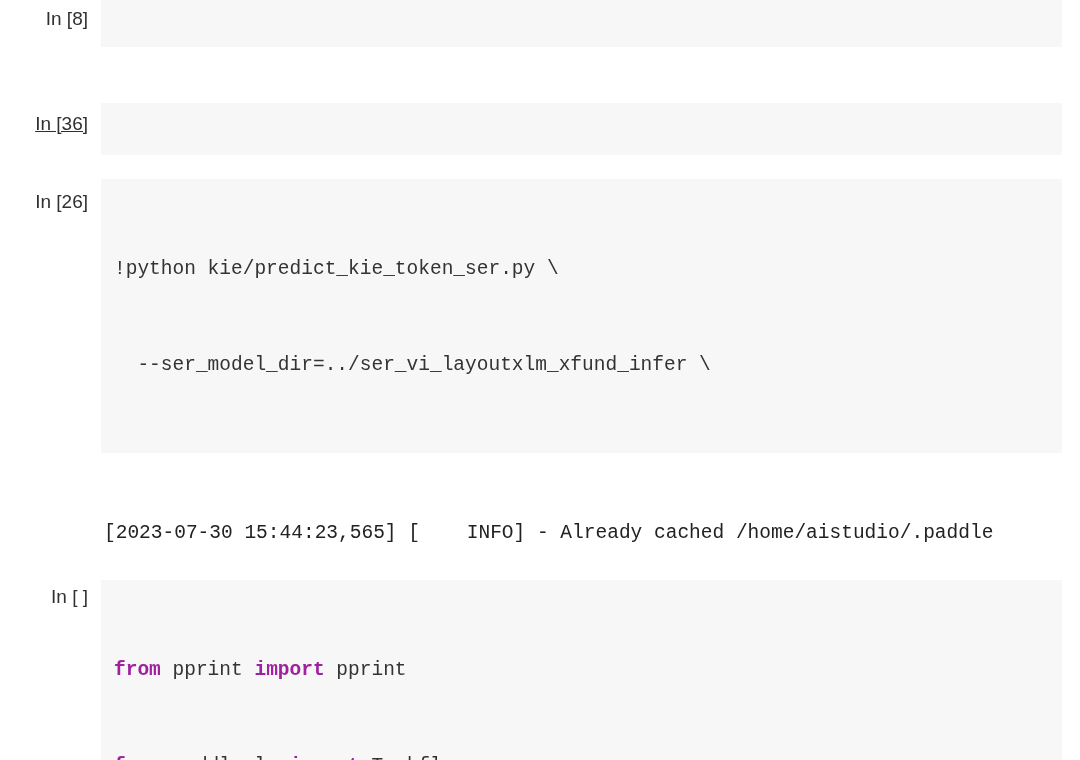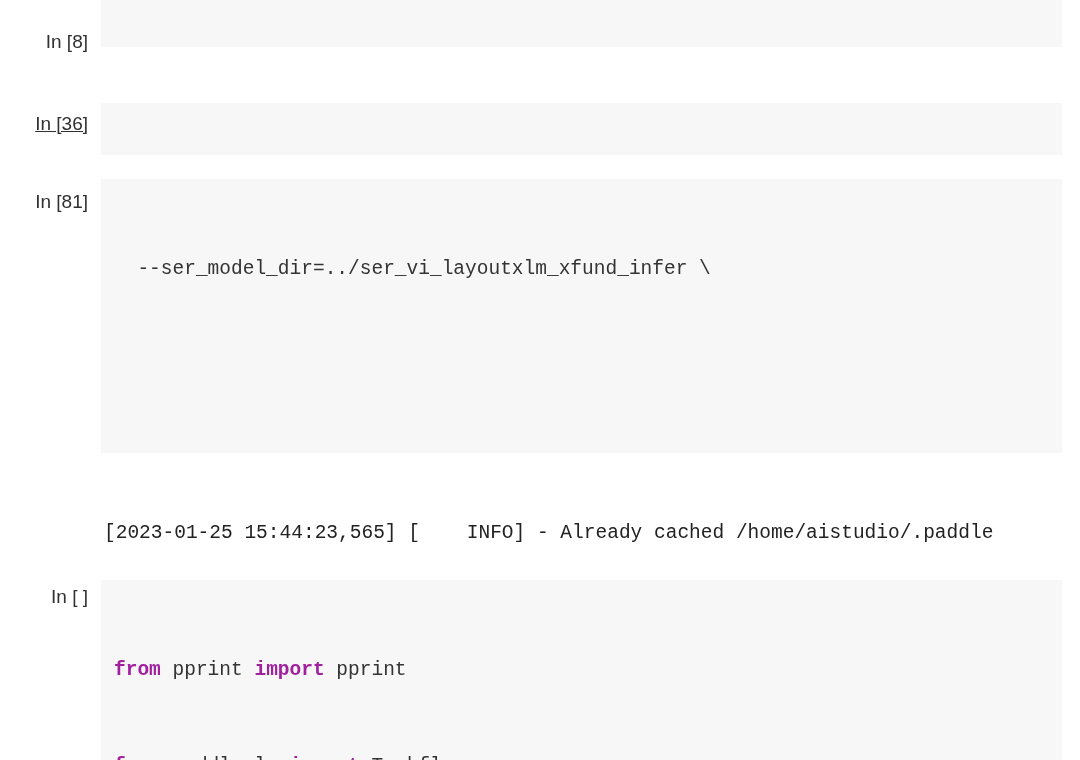--- a/index.html
+++ b/index.html
@@ -36,54 +36,55 @@
     font-size: 19.5px; color: #222222;
     white-space: pre; line-height: 31.7px;
   }
   .kw { color: #a020a0; font-weight: bold; }
   .line { display: block; height: 31.7px; }
 </style>
 </head>
 <body>
 
 <div class="cell" style="top:0;">
-  <div class="prompt" style="top:8px;margin-top:23px;">In [8]</div>
+  <div class="prompt" style="top:8px;">In [8]</div>
   <div class="input-area" style="top:0; height:47px;">
     <div class="code" style="top:6px;">
       
     </div>
   </div>
   <div class="out" style="top:49px;">
     <span class="line">/home/aistudio/PaddleOCR/ppstructure</span>
   </div>
 </div>
 
 <div class="cell" style="top:103px;">
   <div class="prompt" style="top:10px;text-decoration:underline;">In [36]</div>
   <div class="input-area" style="top:0; height:52px;">
     <div class="code" style="top:10px;">
       
     </div>
   </div>
 </div>
 
 <div class="cell" style="top:179px;">
-  <div class="prompt" style="top:12px;">In [81]</div>
+  <div class="prompt" style="top:12px;">In [26]</div>
   <div class="input-area" style="top:0; height:274px;">
     <div class="code" style="top:12px;">
+      <span class="line">!python kie/predict_kie_token_ser.py \</span>
       <span class="line">  --ser_model_dir=../ser_vi_layoutxlm_xfund_infer \</span>
       
       
       
       
       
     </div>
   </div>
   <div class="out" style="top:276px;">
-    <span class="line">[2023-01-25 15:44:23,565] [    INFO] - Already cached /home/aistudio/.paddle</span>
+    <span class="line">[2023-07-30 15:44:23,565] [    INFO] - Already cached /home/aistudio/.paddle</span>
     <span class="line">[2023-01-30 15:44:24,226] [    INFO] - tokenizer config file saved in /home/</span>
     <span class="line">[2023-01-30 15:44:24,227] [    INFO] - Special tokens file saved in /home/ai</span>
   </div>
 </div>
 
 <div class="cell" style="top:572px;">
   <div class="prompt" style="top:14px;">In [ ]</div>
   <div class="input-area" style="top:8px; height:180px;">
     <div class="code" style="top:12px;">
       <span class="line"><span class="kw">from</span><span> pprint </span><span class="kw">import</span><span> pprint</span></span>

